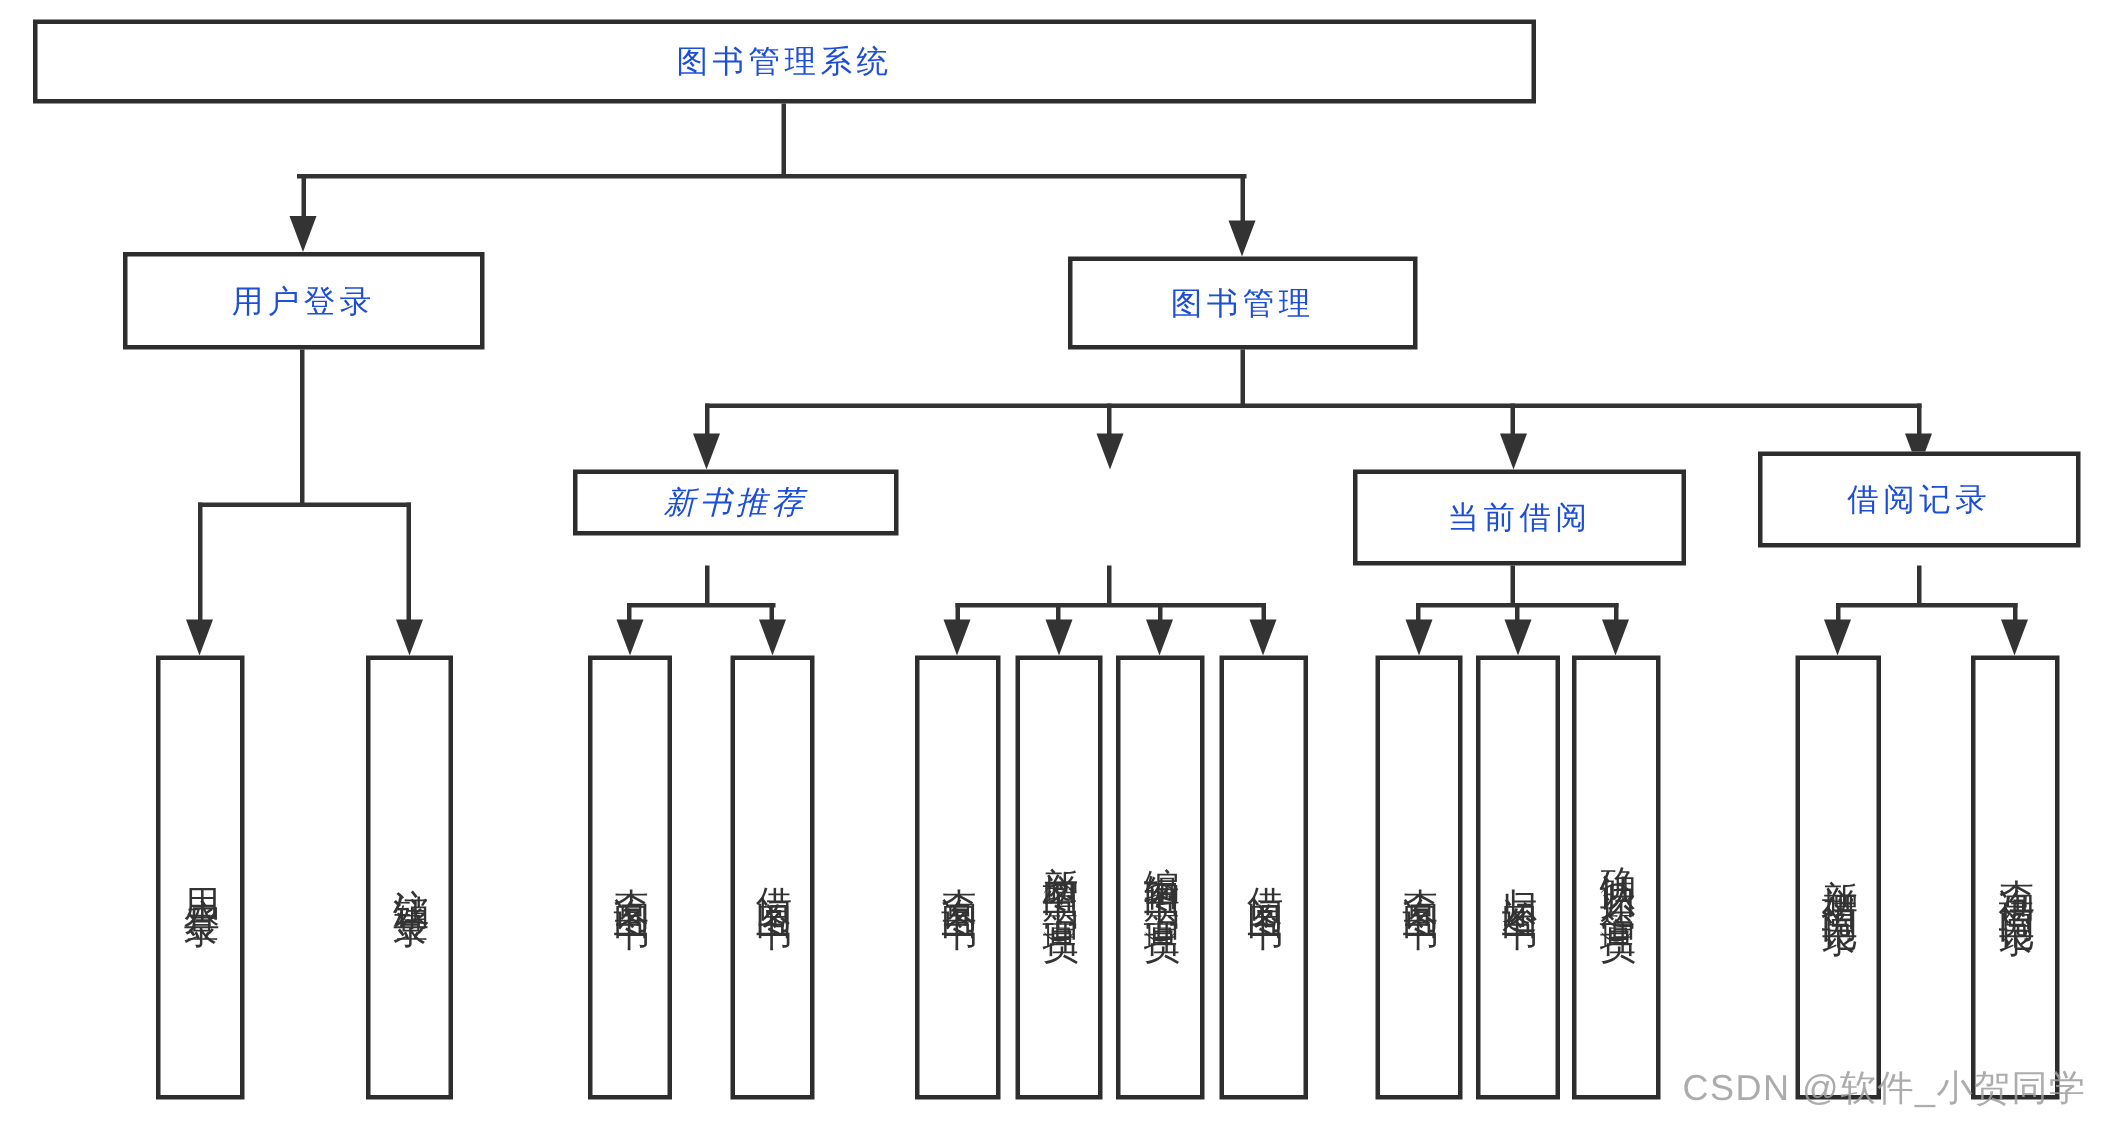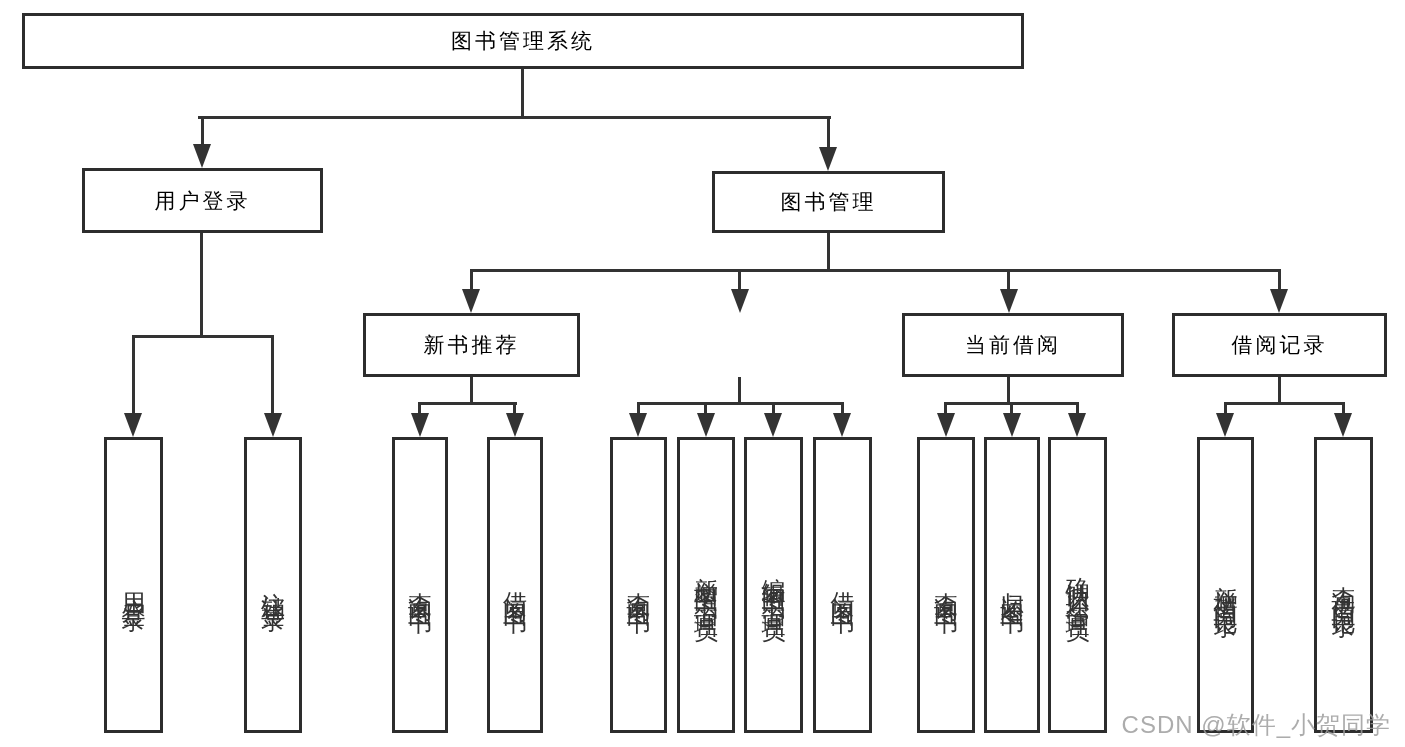--- a/index.html
+++ b/index.html
@@ -4,21 +4,21 @@
 <style>
   html,body{margin:0;padding:0;background:#ffffff;}
   .canvas{
     position:relative;width:1405px;height:747px;background:#ffffff;overflow:hidden;
     font-family:"Liberation Sans",sans-serif;color:#2e2e2e;
   }
   .node{
     position:absolute;box-sizing:border-box;background:#ffffff;
     border:3px solid #2d2d2d;display:flex;align-items:center;justify-content:center;
   }
-  .hlabel{font-size:21px;letter-spacing:3px;color:#000000;white-space:nowrap;}
+  .hlabel{font-size:21px;letter-spacing:3px;color:#1d4ed8;white-space:nowrap;}
   .root-label{font-size:21px;letter-spacing:3px;}
   .leaf{padding:6px 0;}
   .vlabel{
     writing-mode:vertical-rl;text-orientation:mixed;
     font-size:24px;letter-spacing:6px;color:#333333;line-height:1;
   }
   .vline{position:absolute;width:3px;background:#333333;}
   .hline{position:absolute;height:3px;background:#333333;}
   .ah{
     position:absolute;width:0;height:0;
@@ -64,27 +64,27 @@
   <div class="hline" style="left:470px;top:269px;width:811px;"></div>
   <div class="vline" style="left:470px;top:269px;height:24px;"></div>
   <div class="ah" style="left:462px;top:289px;"></div>
   <div class="vline" style="left:738px;top:269px;height:24px;"></div>
   <div class="ah" style="left:731px;top:289px;"></div>
   <div class="vline" style="left:1007px;top:269px;height:24px;"></div>
   <div class="ah" style="left:1000px;top:289px;"></div>
   <div class="vline" style="left:1278px;top:269px;height:24px;"></div>
   <div class="ah" style="left:1270px;top:289px;"></div>
 
-  <div class="node" style="left:363px;top:313px;width:217px;height:64px;">
+  <div class="node" style="left:382px;top:313px;width:217px;height:44px;font-style:italic;">
     <span class="hlabel">新书推荐</span>
   </div>
   <div class="node" style="left:902px;top:313px;width:222px;height:64px;">
     <span class="hlabel">当前借阅</span>
   </div>
-  <div class="node" style="left:1172px;top:313px;width:215px;height:64px;">
+  <div class="node" style="left:1172px;top:301px;width:215px;height:64px;">
     <span class="hlabel">借阅记录</span>
   </div>
 
   <div class="vline" style="left:470px;top:377px;height:27px;"></div>
   <div class="hline" style="left:418px;top:402px;width:99px;"></div>
   <div class="vline" style="left:418px;top:402px;height:15px;"></div>
   <div class="ah" style="left:411px;top:413px;"></div>
   <div class="vline" style="left:513px;top:402px;height:15px;"></div>
   <div class="ah" style="left:506px;top:413px;"></div>
 

